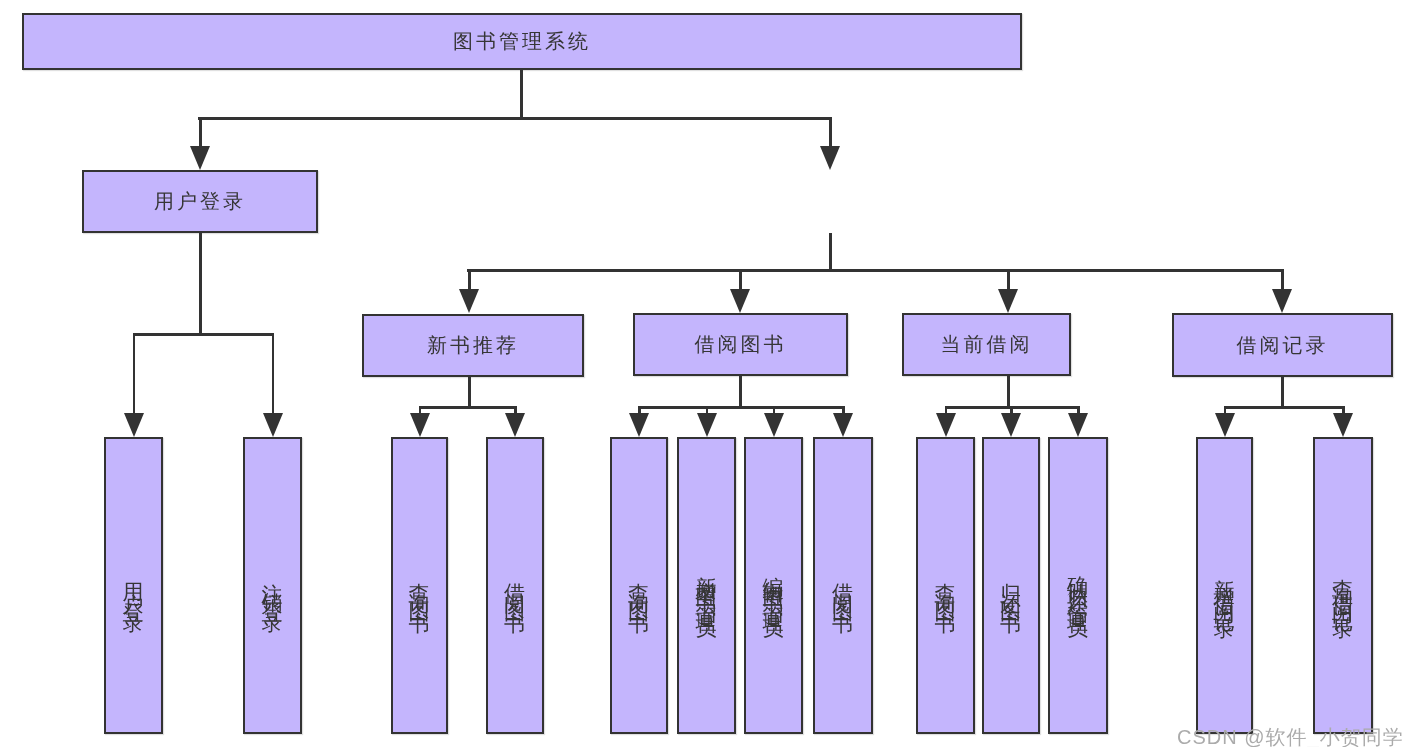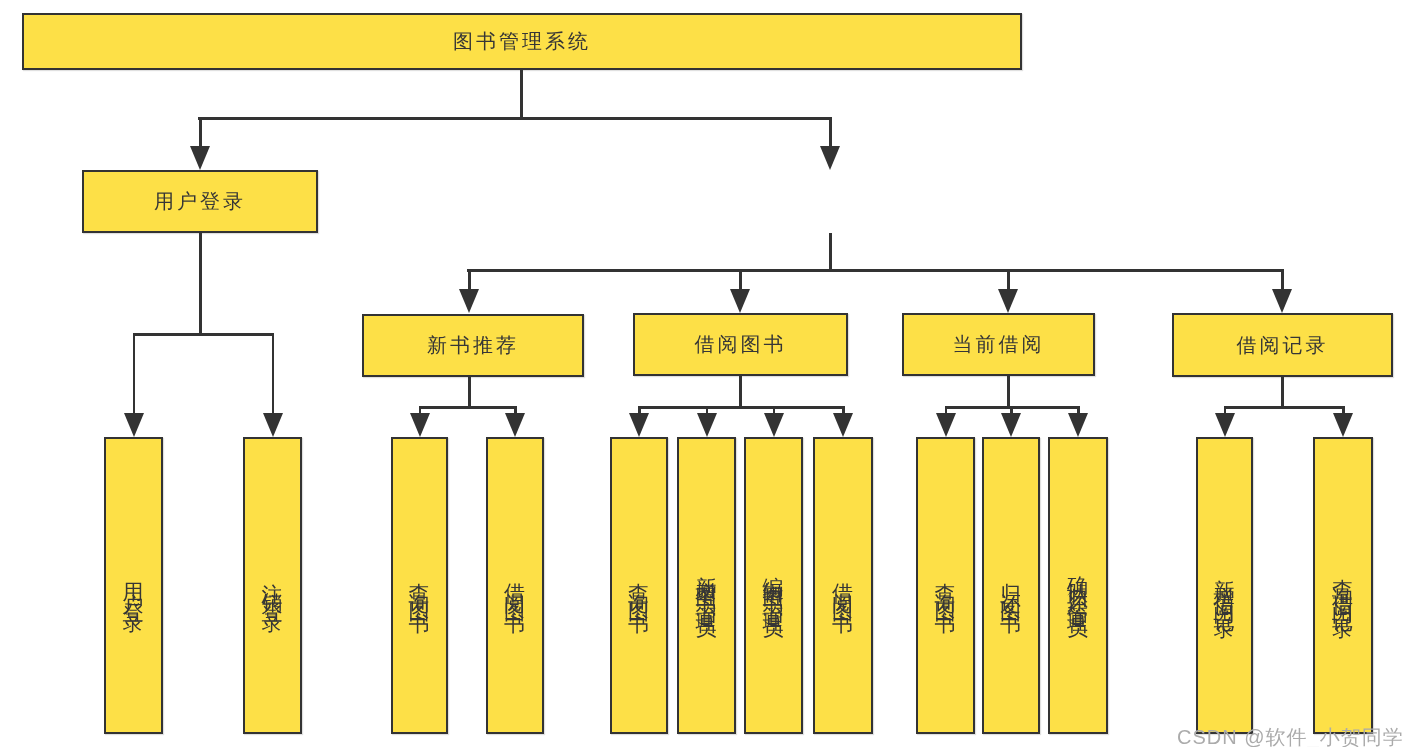--- a/index.html
+++ b/index.html
@@ -10,21 +10,21 @@
   .canvas{
     position:relative;
     width:1405px;height:747px;
     background:var(--background,#fff);
     overflow:hidden;
   }
   .node{
     position:absolute;
     box-sizing:border-box;
     border:2.5px solid var(--line,#333);
-    background:#fde047;
+    background:#c4b5fd;
     display:flex;
     align-items:center;
     justify-content:center;
     box-shadow:1px 1px 1px rgba(0,0,0,0.12);
   }
   .hlabel{
     font-size:20px;
     letter-spacing:3px;
     color:var(--text,#363636);
     white-space:nowrap;
@@ -94,21 +94,21 @@
   <div class="arrow" style="left:998px;top:289px"></div>
   <div class="lv" style="left:1281px;top:269px;height:24px"></div>
   <div class="arrow" style="left:1272px;top:289px"></div>
 
   <div class="node" style="left:362px;top:314px;width:222px;height:63px">
     <span class="hlabel">新书推荐</span>
   </div>
   <div class="node" style="left:633px;top:313px;width:215px;height:63px">
     <span class="hlabel">借阅图书</span>
   </div>
-  <div class="node" style="left:902px;top:313px;width:193px;height:63px">
+  <div class="node" style="left:902px;top:313px;width:169px;height:63px">
     <span class="hlabel">当前借阅</span>
   </div>
   <div class="node" style="left:1172px;top:313px;width:221px;height:64px">
     <span class="hlabel">借阅记录</span>
   </div>
 
   <div class="lv" style="left:468px;top:376px;height:32px"></div>
   <div class="lh" style="left:419px;top:406px;width:96px"></div>
   <div class="lv" style="left:418.5px;top:406px;height:12px"></div>
   <div class="arrow" style="left:409.5px;top:413px"></div>

